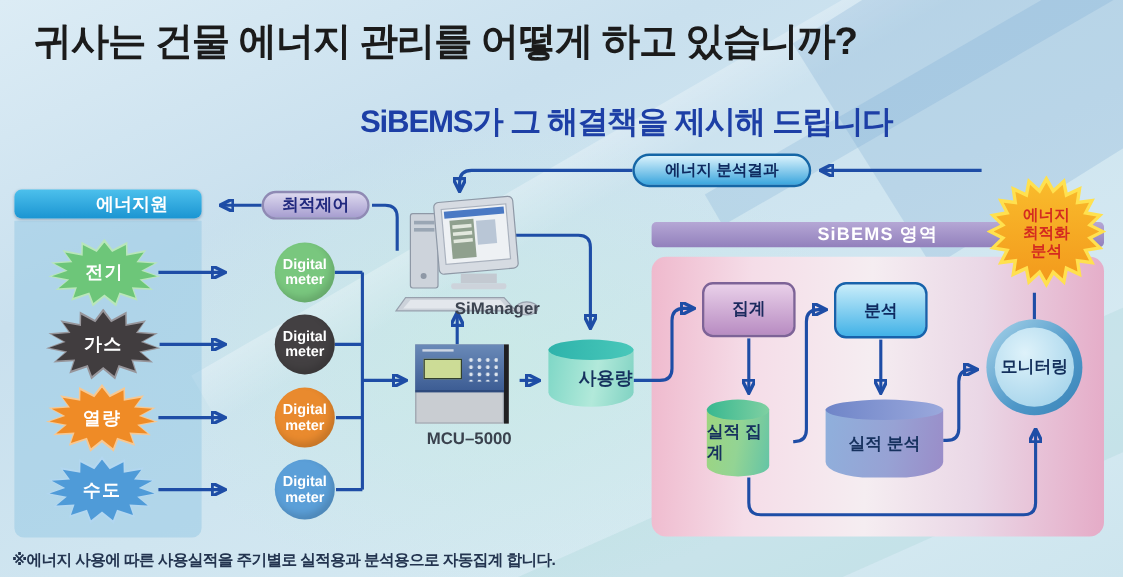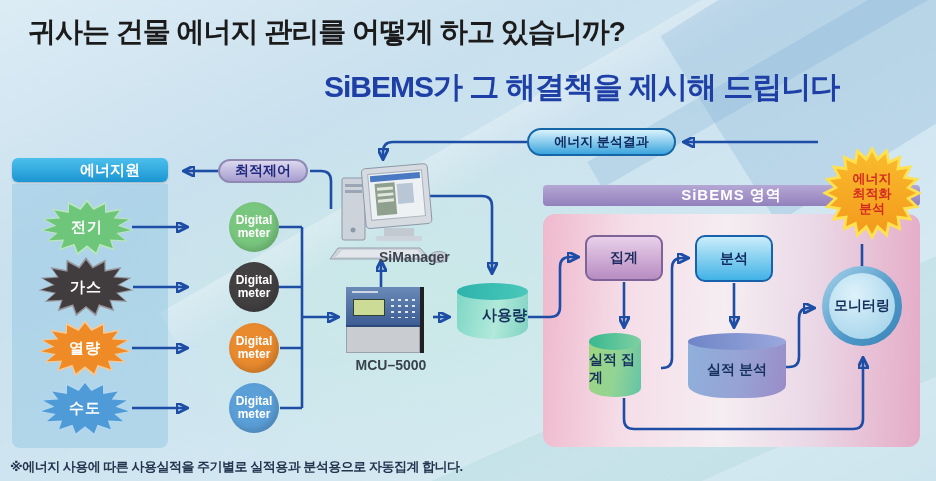--- a/index.html
+++ b/index.html
@@ -8,22 +8,22 @@
     background:
       radial-gradient(ellipse 430px 270px at 44% 62%, rgba(198,236,224,.55), rgba(198,236,224,0) 72%),
       linear-gradient(155deg,#dcecf5 0%,#c9e0ee 30%,#cfe5f0 55%,#d6eaf2 80%,#cde5ee 100%);}
   .streak{position:absolute;pointer-events:none;}
   .s1{left:120px;top:120px;width:760px;height:46px;background:linear-gradient(rgba(255,255,255,.28),rgba(255,255,255,0));transform:rotate(-30deg);}
   .s2{left:560px;top:30px;width:520px;height:30px;background:rgba(125,170,212,.25);transform:rotate(-30deg);}
   .s3{left:240px;top:380px;width:860px;height:110px;background:rgba(150,205,205,.22);transform:rotate(-24deg);}
   .s4{right:-60px;top:-60px;width:300px;height:220px;background:rgba(110,160,205,.22);transform:rotate(-32deg);}
 
   .abs{position:absolute;}
-  .ttl{left:28px;top:13px;font-size:28px;font-weight:bold;color:#1b1b1b;letter-spacing:-1px;}
-  .sub{left:300px;top:67px;font-size:30px;font-weight:bold;color:#1d3fa6;letter-spacing:-1px;margin-left:24px;}
+  .ttl{left:28px;top:13px;font-size:32px;font-weight:bold;color:#1b1b1b;letter-spacing:-1px;}
+  .sub{left:300px;top:84px;font-size:26px;font-weight:bold;color:#1d3fa6;letter-spacing:-1px;}
 
   svg.wires{position:absolute;left:0;top:0;z-index:2;}
   svg.wires path{fill:none;stroke:#1e4da6;stroke-width:2.6px;}
 
   .node{position:absolute;z-index:3;display:flex;align-items:center;justify-content:center;box-sizing:border-box;font-weight:bold;}
 
   .src-header{left:12px;top:158px;width:156px;height:24px;border-radius:6px;
     background:linear-gradient(180deg,#4cc0ec,#1b95d2);color:#fff;font-size:15px;box-shadow:0 1px 2px rgba(0,40,80,.25);padding-left:40px;}
   .src-panel{left:12px;top:184px;width:156px;height:264px;border-radius:0 0 8px 8px;background:rgba(148,200,228,.5);z-index:1;}
 

